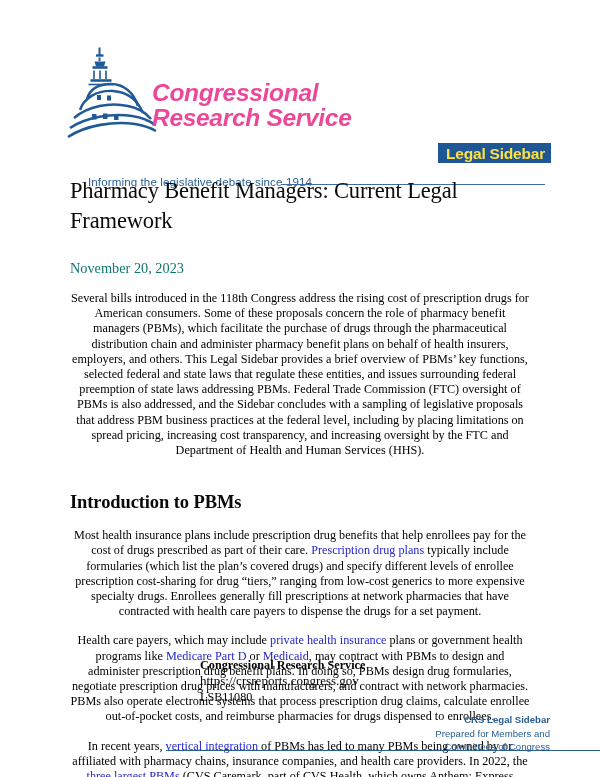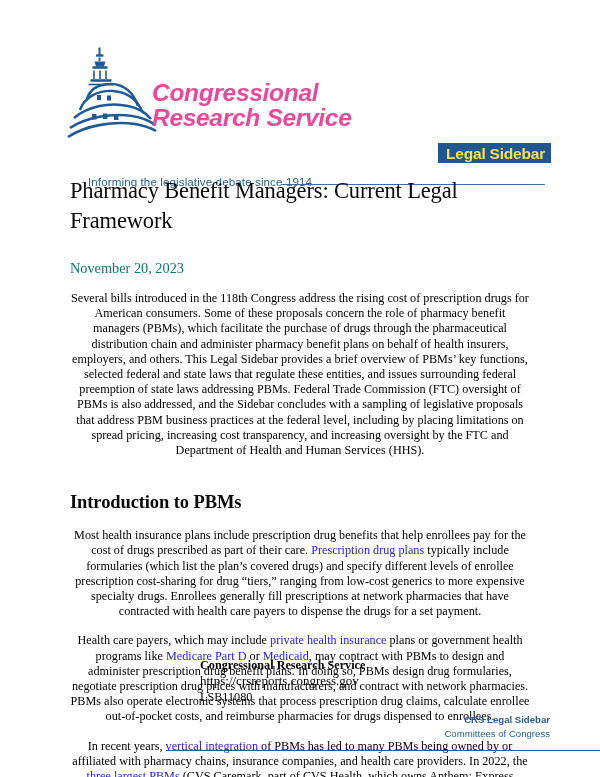--- a/index.html
+++ b/index.html
@@ -261,15 +261,16 @@
 </div>
 
 <div class="credit">
   <div class="credit-name">Congressional Research Service</div>
   <div class="credit-url">https://crsreports.congress.gov</div>
   <div class="credit-id">LSB11080</div>
 </div>
 
 <div class="footer">
   <div class="footer-title">CRS Legal Sidebar</div>
+  <div class="footer-line1">Prepared for Members and</div>
   <div class="footer-line2">Committees of Congress</div>
   <div class="footer-rule"></div>
 </div>
 
 </body></html>

